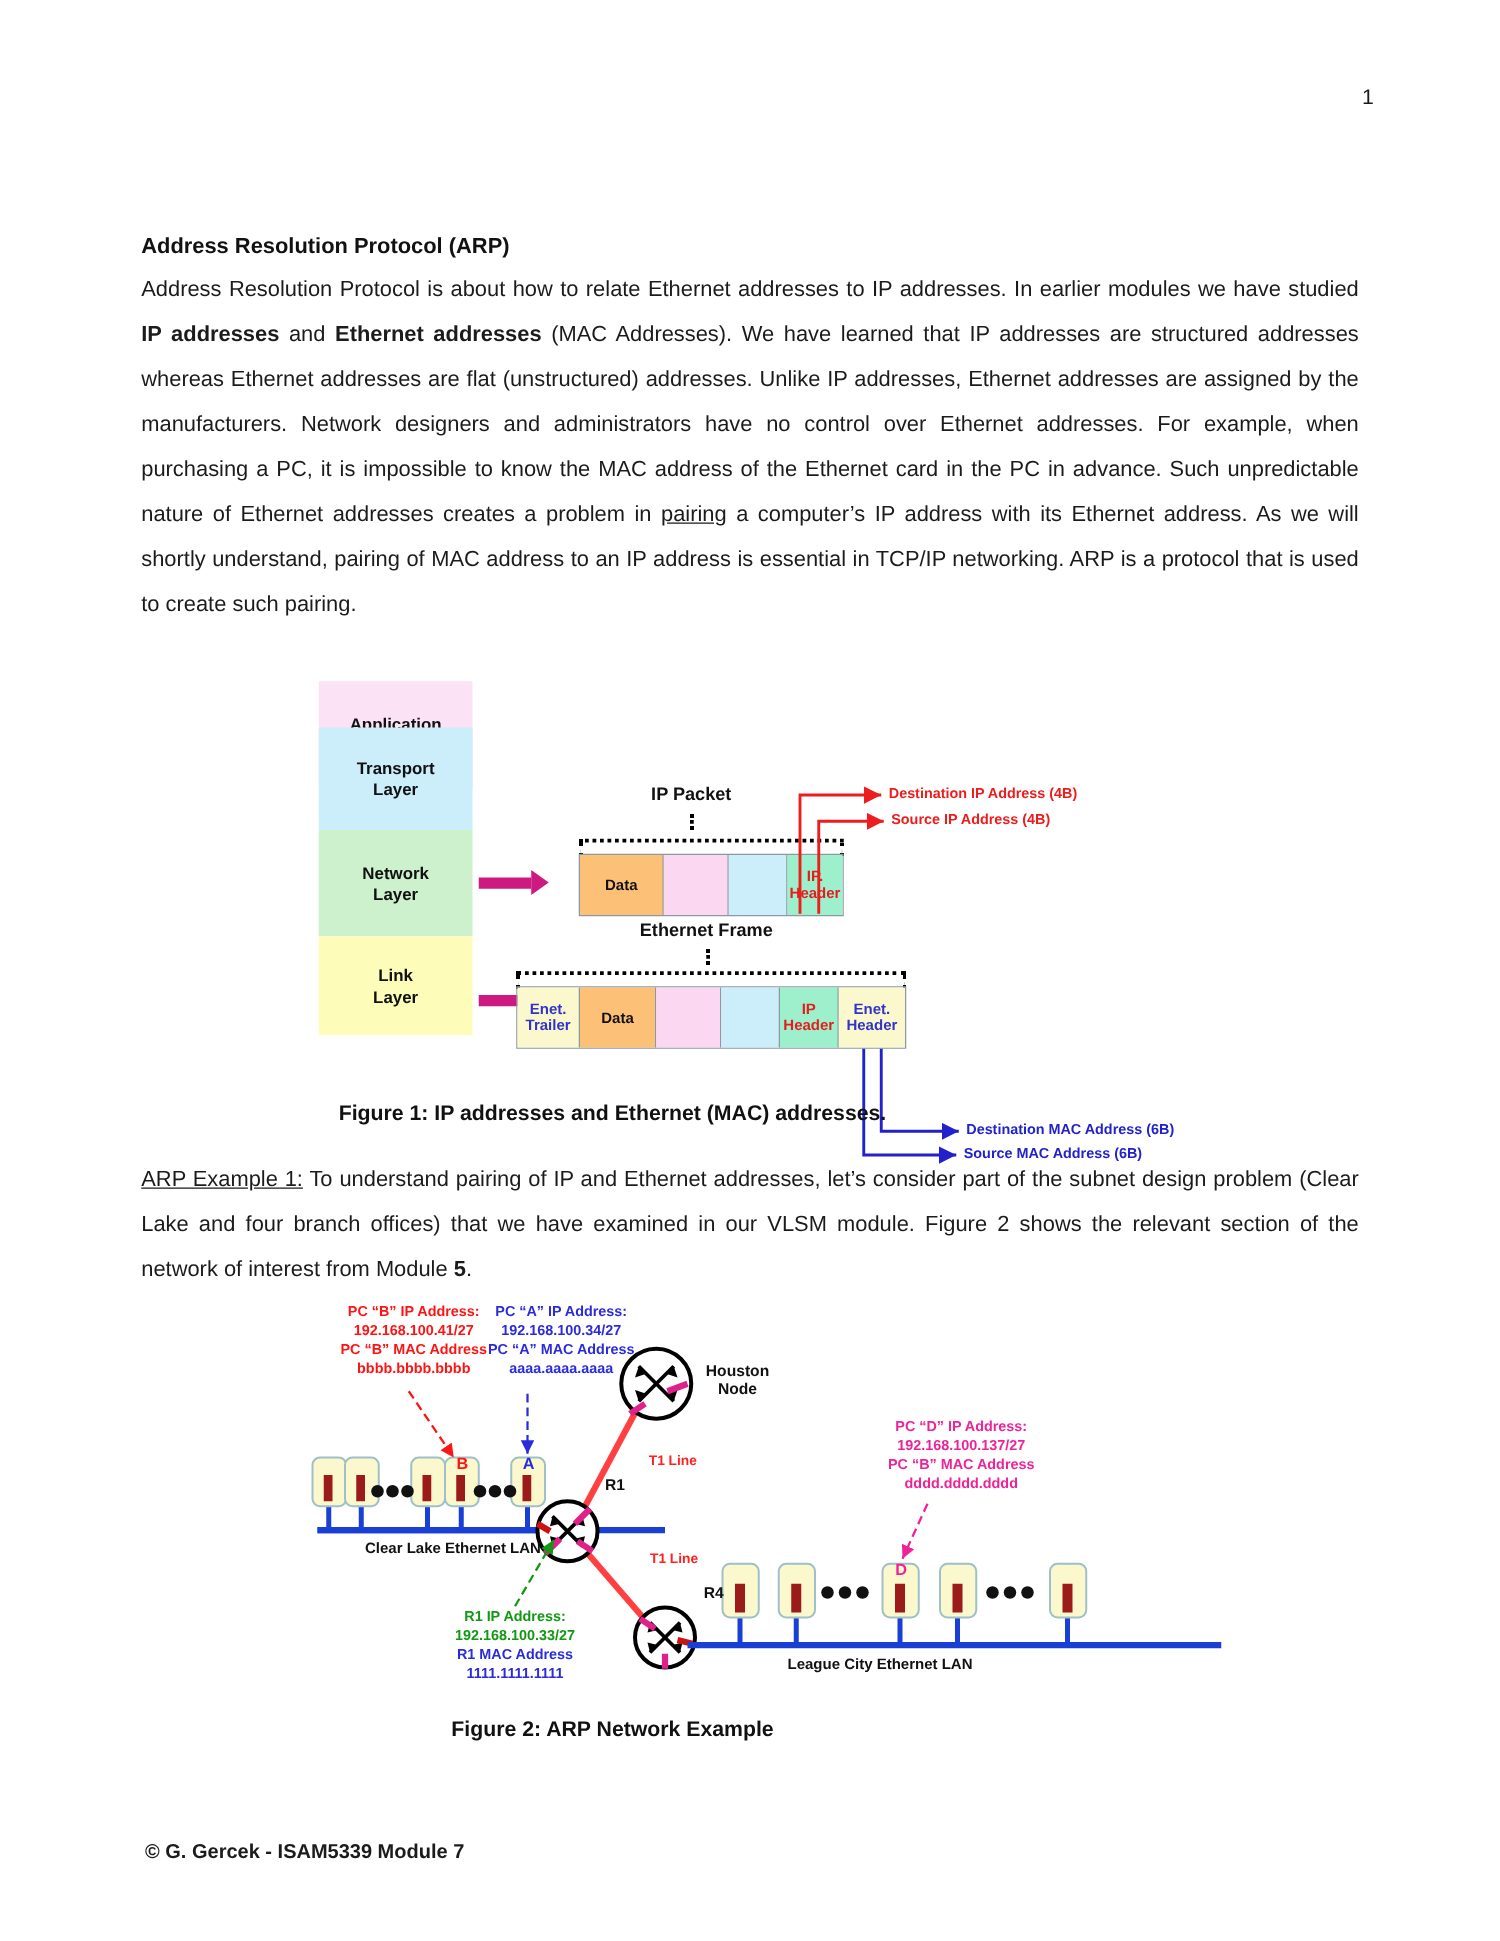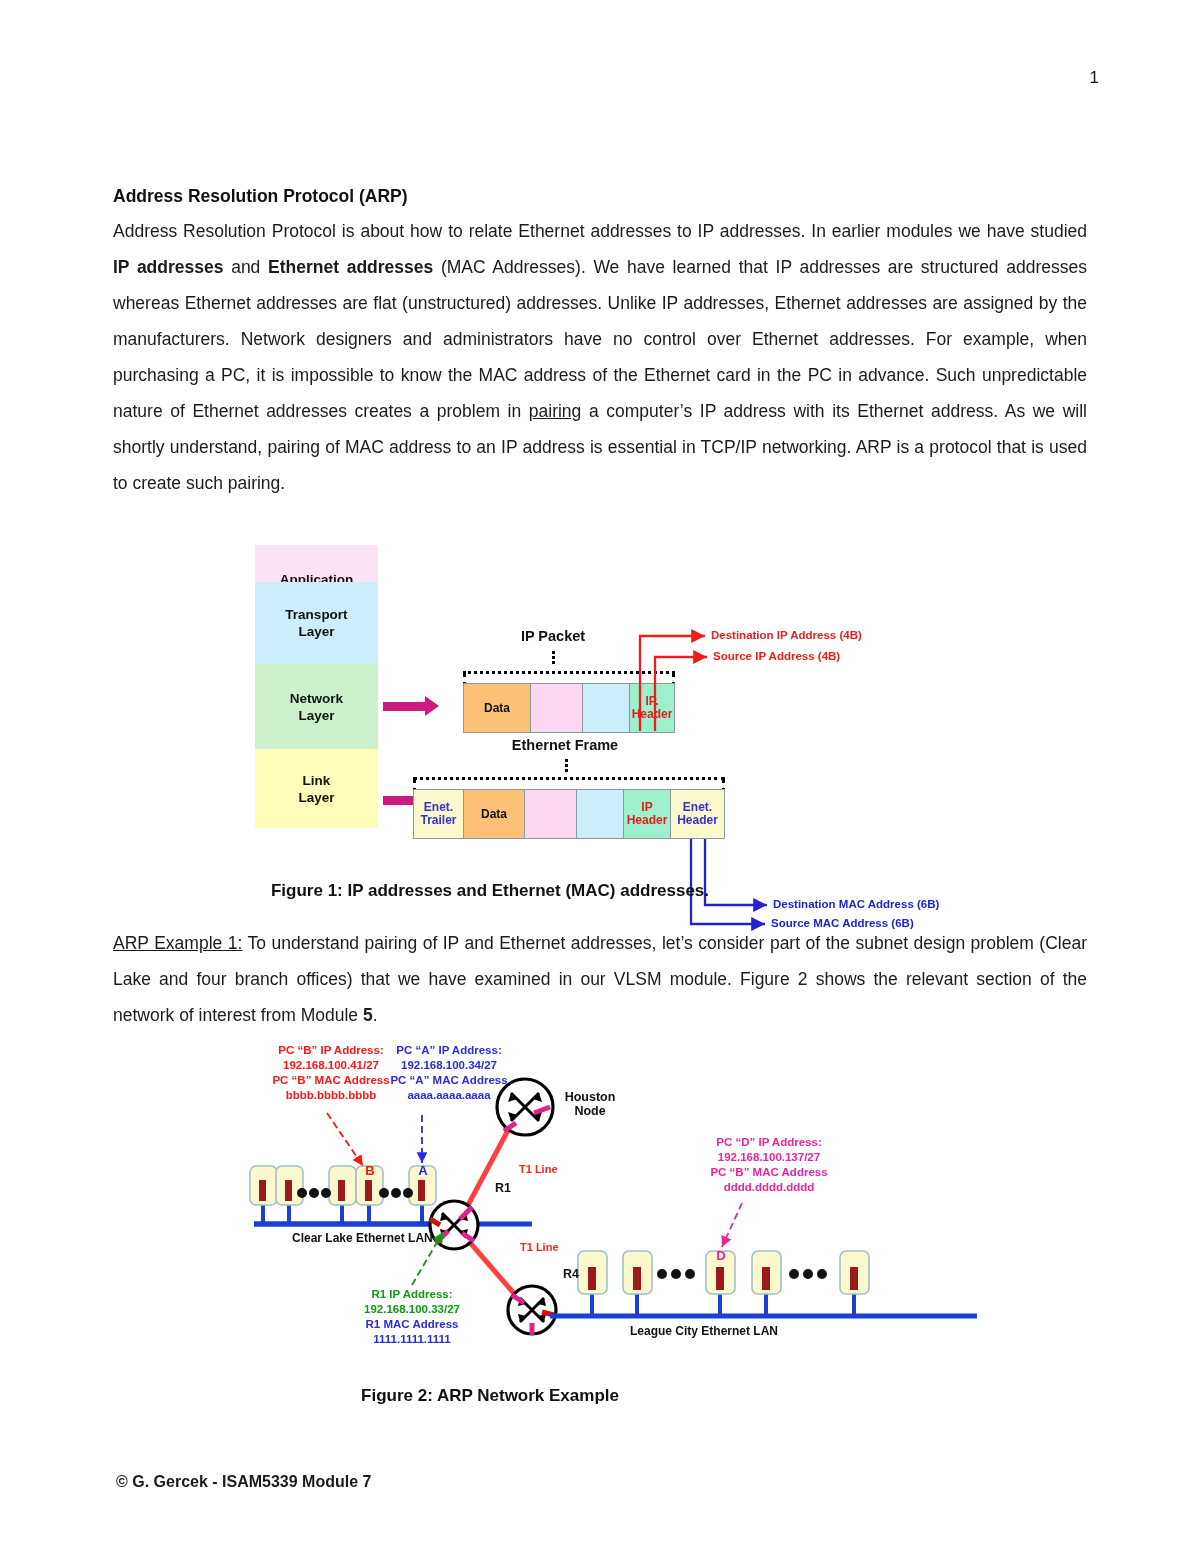--- a/index.html
+++ b/index.html
@@ -368,35 +368,35 @@
       <div>dddd.dddd.dddd</div>
     </div>
 
     <div class="f2-label" style="left:80px;top:252px;width:200px;">
       <div class="f2-green">R1 IP Address:</div>
       <div class="f2-green">192.168.100.33/27</div>
       <div class="f2-blue">R1 MAC Address</div>
       <div class="f2-blue">1111.1111.1111</div>
     </div>
 
-    <div class="node-name" style="left:248px;top:146px;padding-left:15px;">R1</div>
+    <div class="node-name" style="left:237px;top:146px;padding-left:15px;">R1</div>
     <div class="node-name" style="left:331px;top:232px;">R4</div>
     <div class="node-name" style="left:327px;top:55px;text-align:center;width:62px;">
       <div>Houston</div>
       <div>Node</div>
     </div>
 
     <div class="t1-name" style="left:287px;top:128px;">T1 Line</div>
     <div class="t1-name" style="left:288px;top:206px;">T1 Line</div>
 
     <div class="lan-name" style="left:60px;top:196px;">Clear Lake Ethernet LAN</div>
     <div class="lan-name" style="left:398px;top:289px;">League City Ethernet LAN</div>
 
     <div class="pc-letter f2-red" style="left:128px;top:128px;">B</div>
     <div class="pc-letter f2-blue" style="left:181px;top:128px;">A</div>
     <div class="pc-letter f2-magenta" style="left:479px;top:213px;">D</div>
   </div>
 
-  <div class="fig-caption" style="top:1374px;margin-top:12px;">Figure 2: ARP Network Example</div>
+  <div class="fig-caption" style="top:1374px;">Figure 2: ARP Network Example</div>
 
   <div class="footer">© G. Gercek - ISAM5339 Module 7</div>
 
 </div>
 
 </body></html>

